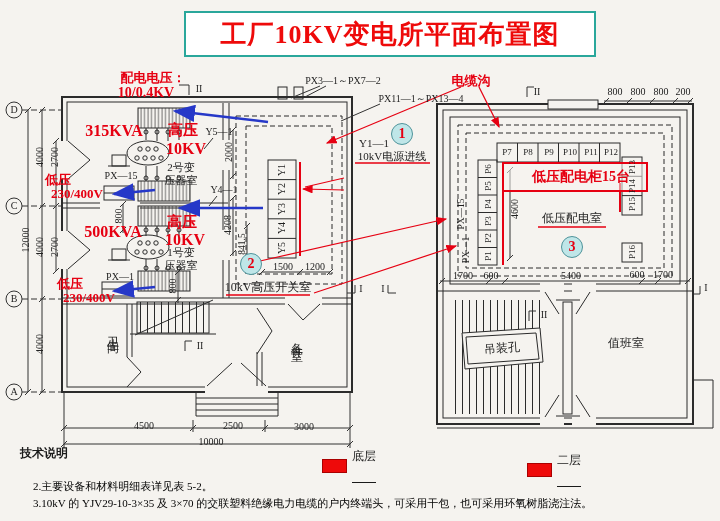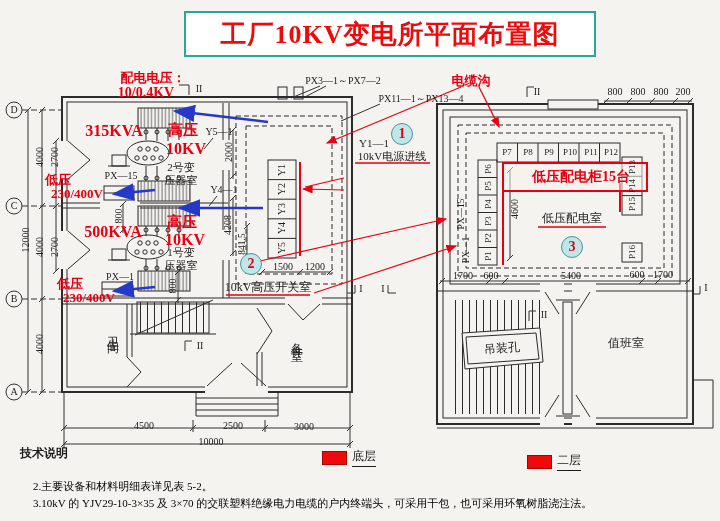--- a/index.html
+++ b/index.html
@@ -33,21 +33,21 @@
     position:absolute;width:22px;height:22px;border-radius:50%;
     background:#bfe6e8;border:1.5px solid #4f949b;box-sizing:border-box;
     color:#e60012;font-weight:bold;font-size:14px;
     display:flex;align-items:center;justify-content:center;
   }
   .notes{position:absolute;left:20px;top:445px;color:#1a1a1a;}
   .notes-heading{font-size:12px;font-weight:bold;}
   .note-line{position:absolute;left:33px;font-size:11px;white-space:nowrap;}
   .legend-item{position:absolute;display:flex;align-items:center;gap:5px;}
   .legend-swatch{width:23px;height:12px;background:#ee0a0a;border:1px solid #aa0000;}
-  .legend-label{font-size:12px;color:#1a1a1a;border-bottom:1px solid #1a1a1a;padding-bottom:1px;}
+  .legend-label{font-size:12px;color:#1a1a1a;border-bottom:1px solid #1a1a1a;padding-bottom:17px;}
 </style>
 </head>
 <body>
 
 <div class="canvas">
 
   <svg class="linework" width="720" height="521" viewBox="0 0 720 521">
     <defs>
       <pattern id="vl7" width="7" height="10" patternUnits="userSpaceOnUse">
         <path d="M0.5 0 V10" stroke="#2b2b2b" stroke-width="1"></path>

